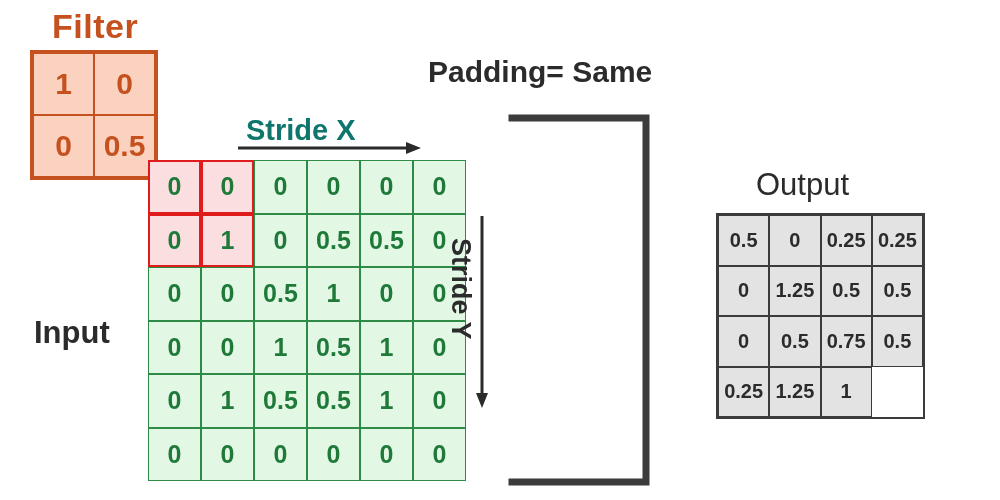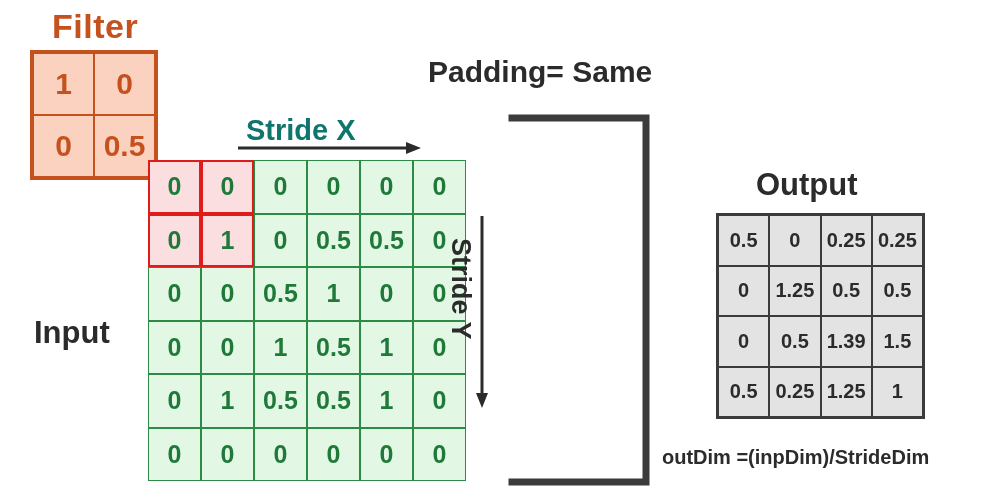--- a/index.html
+++ b/index.html
@@ -33,21 +33,21 @@
     left: 34px; top: 314px;
     font-size: 31px;
     font-weight: 700;
     color: #2b2b2b;
     line-height: 38px;
     white-space: nowrap;
   }
   .title-output {
     left: 756px; top: 166px;
     font-size: 31px;
-    font-weight: 700;
+    font-weight: 400;
     color: #2b2b2b;
     line-height: 38px;
     white-space: nowrap;
   }
   .title-padding {
     left: 428px; top: 54px;
     font-size: 30px;
     font-weight: 700;
     color: #2b2b2b;
     line-height: 36px;
@@ -240,23 +240,21 @@
       <div class="out-cell">0.5</div>
       <div class="out-cell">0</div>
       <div class="out-cell">0.25</div>
       <div class="out-cell">0.25</div>
       <div class="out-cell">0</div>
       <div class="out-cell">1.25</div>
       <div class="out-cell">0.5</div>
       <div class="out-cell">0.5</div>
       <div class="out-cell">0</div>
       <div class="out-cell">0.5</div>
-      <div class="out-cell">1.39</div>
-      <div class="out-cell">1.5</div>
+      <div class="out-cell">0.75</div>
       <div class="out-cell">0.5</div>
       <div class="out-cell">0.25</div>
       <div class="out-cell">1.25</div>
       <div class="out-cell">1</div>
     </div>
 
-  <div class="abs formula">outDim =(inpDim)/StrideDim</div>
 
 </div>
 
 </body></html>

